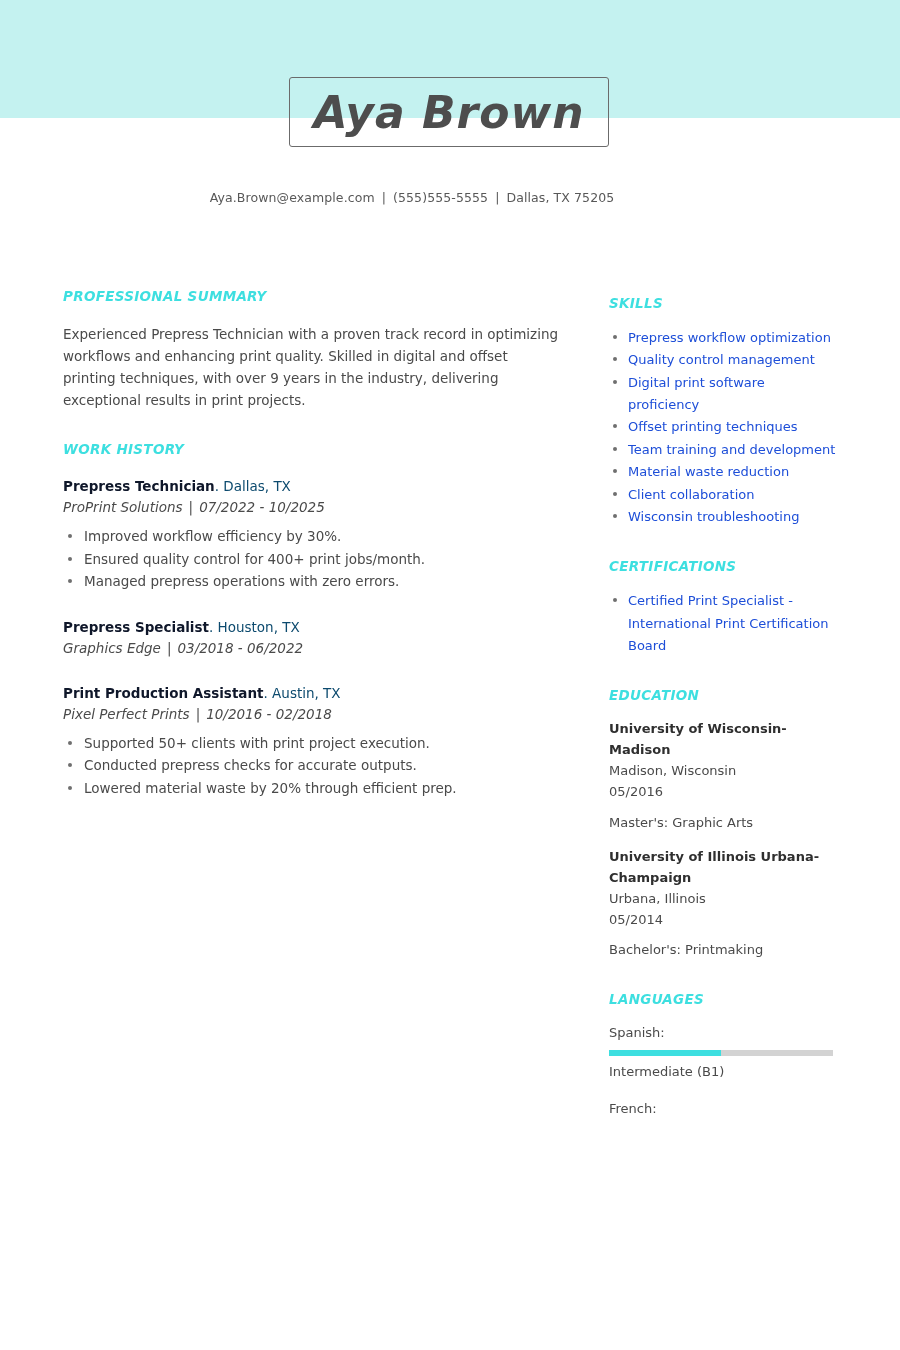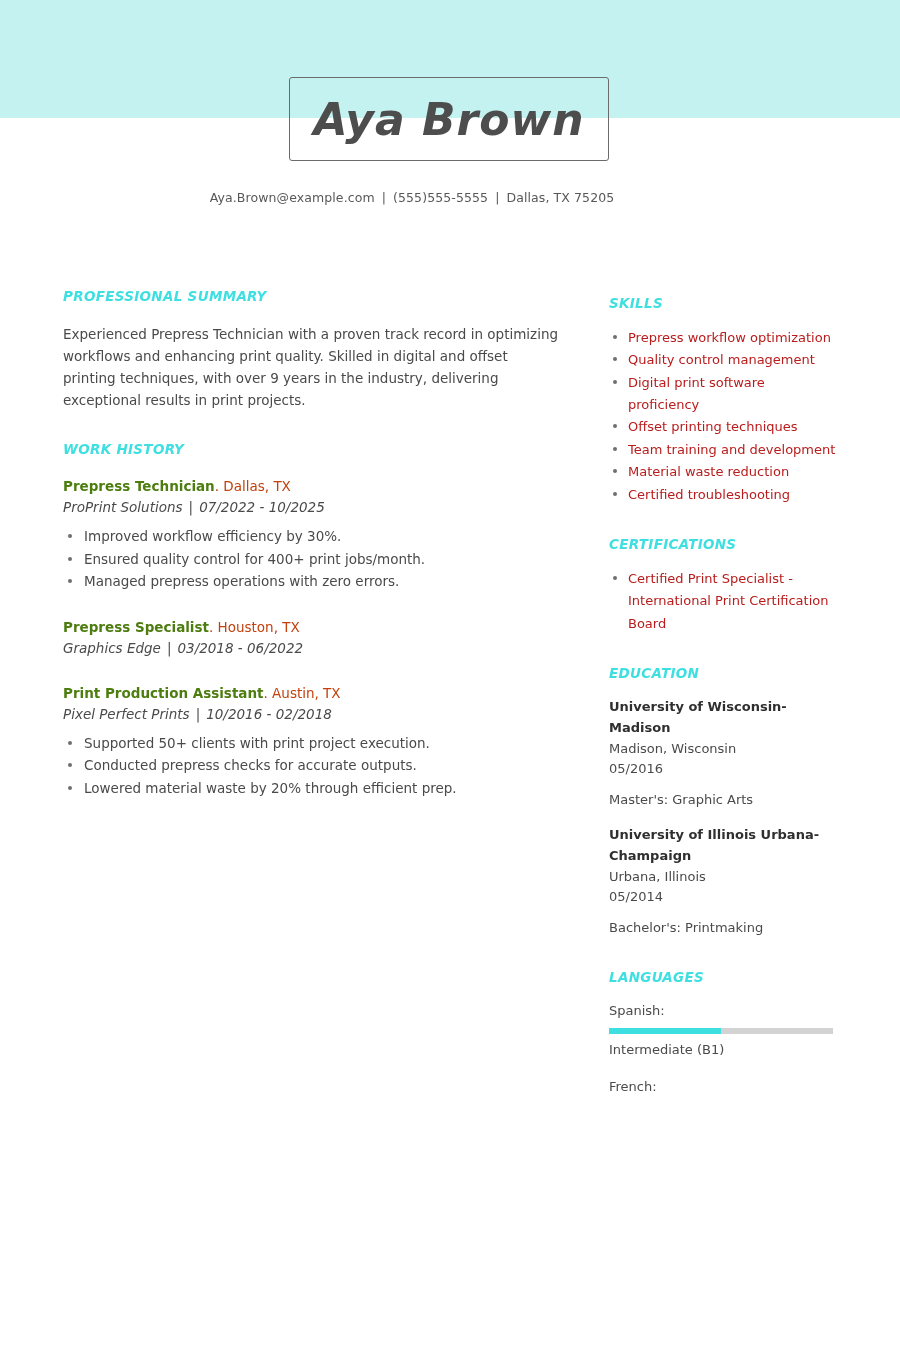--- a/index.html
+++ b/index.html
@@ -22,21 +22,21 @@
     top: 0; left: 0;
     width: 900px;
     height: 118px;
     background: #c4f2f0;
   }
   .name-box {
     position: absolute;
     left: 289px;
     top: 77px;
     width: 320px;
-    height: 84px;
+    height: 70px;
     border: 1px solid #6b6b6b;
     border-radius: 3px;
     background: transparent;
     box-sizing: border-box;
     display: flex;
     align-items: center;
     justify-content: center;
   }
   .name-text {
     font-family: "DejaVu Sans", sans-serif;
@@ -106,23 +106,23 @@
   
   .job { margin-bottom: 24px; }
   .job:last-child { margin-bottom: 7px; }
   .job-title-line {
     font-size: 13.5px;
     line-height: 1.55;
     color: #3d3d3d;
   }
   .job-title {
     font-weight: bold;
-    color: #4d7c0f;
-  }
-  .job-location { font-weight: normal; color: #c2410c; }
+    color: #0f172a;
+  }
+  .job-location { font-weight: normal; color: #0c4a6e; }
   .job-meta {
     font-size: 13.5px;
     font-style: italic;
     line-height: 1.55;
     color: #4a4a4a;
     margin-bottom: 7px;
   }
   .job-meta .bar { padding: 0 6px; }
 
   ul.bullets {
@@ -152,21 +152,21 @@
   ul.side-list {
     list-style: none;
     margin: 0;
     padding: 0;
   }
   ul.side-list li {
     position: relative;
     padding-left: 19px;
     font-size: 13px;
     line-height: 1.72;
-    color: #b91c1c;
+    color: #1d4ed8;
     margin-bottom: 0;
   }
   ul.side-list li::before {
     content: "";
     position: absolute;
     left: 4px;
     top: 8px;
     width: 4px;
     height: 4px;
     border-radius: 50%;
@@ -279,21 +279,22 @@
 
     <div class="section">
       <div class="section-title">SKILLS</div>
       <ul class="side-list">
         <li>Prepress workflow optimization</li>
         <li>Quality control management</li>
         <li>Digital print software proficiency</li>
         <li>Offset printing techniques</li>
         <li>Team training and development</li>
         <li>Material waste reduction</li>
-        <li>Certified troubleshooting</li>
+        <li>Client collaboration</li>
+        <li>Wisconsin troubleshooting</li>
       </ul>
     </div>
 
     <div class="section">
       <div class="section-title">CERTIFICATIONS</div>
       <ul class="side-list">
         <li>Certified Print Specialist - International Print Certification Board</li>
       </ul>
     </div>
 

